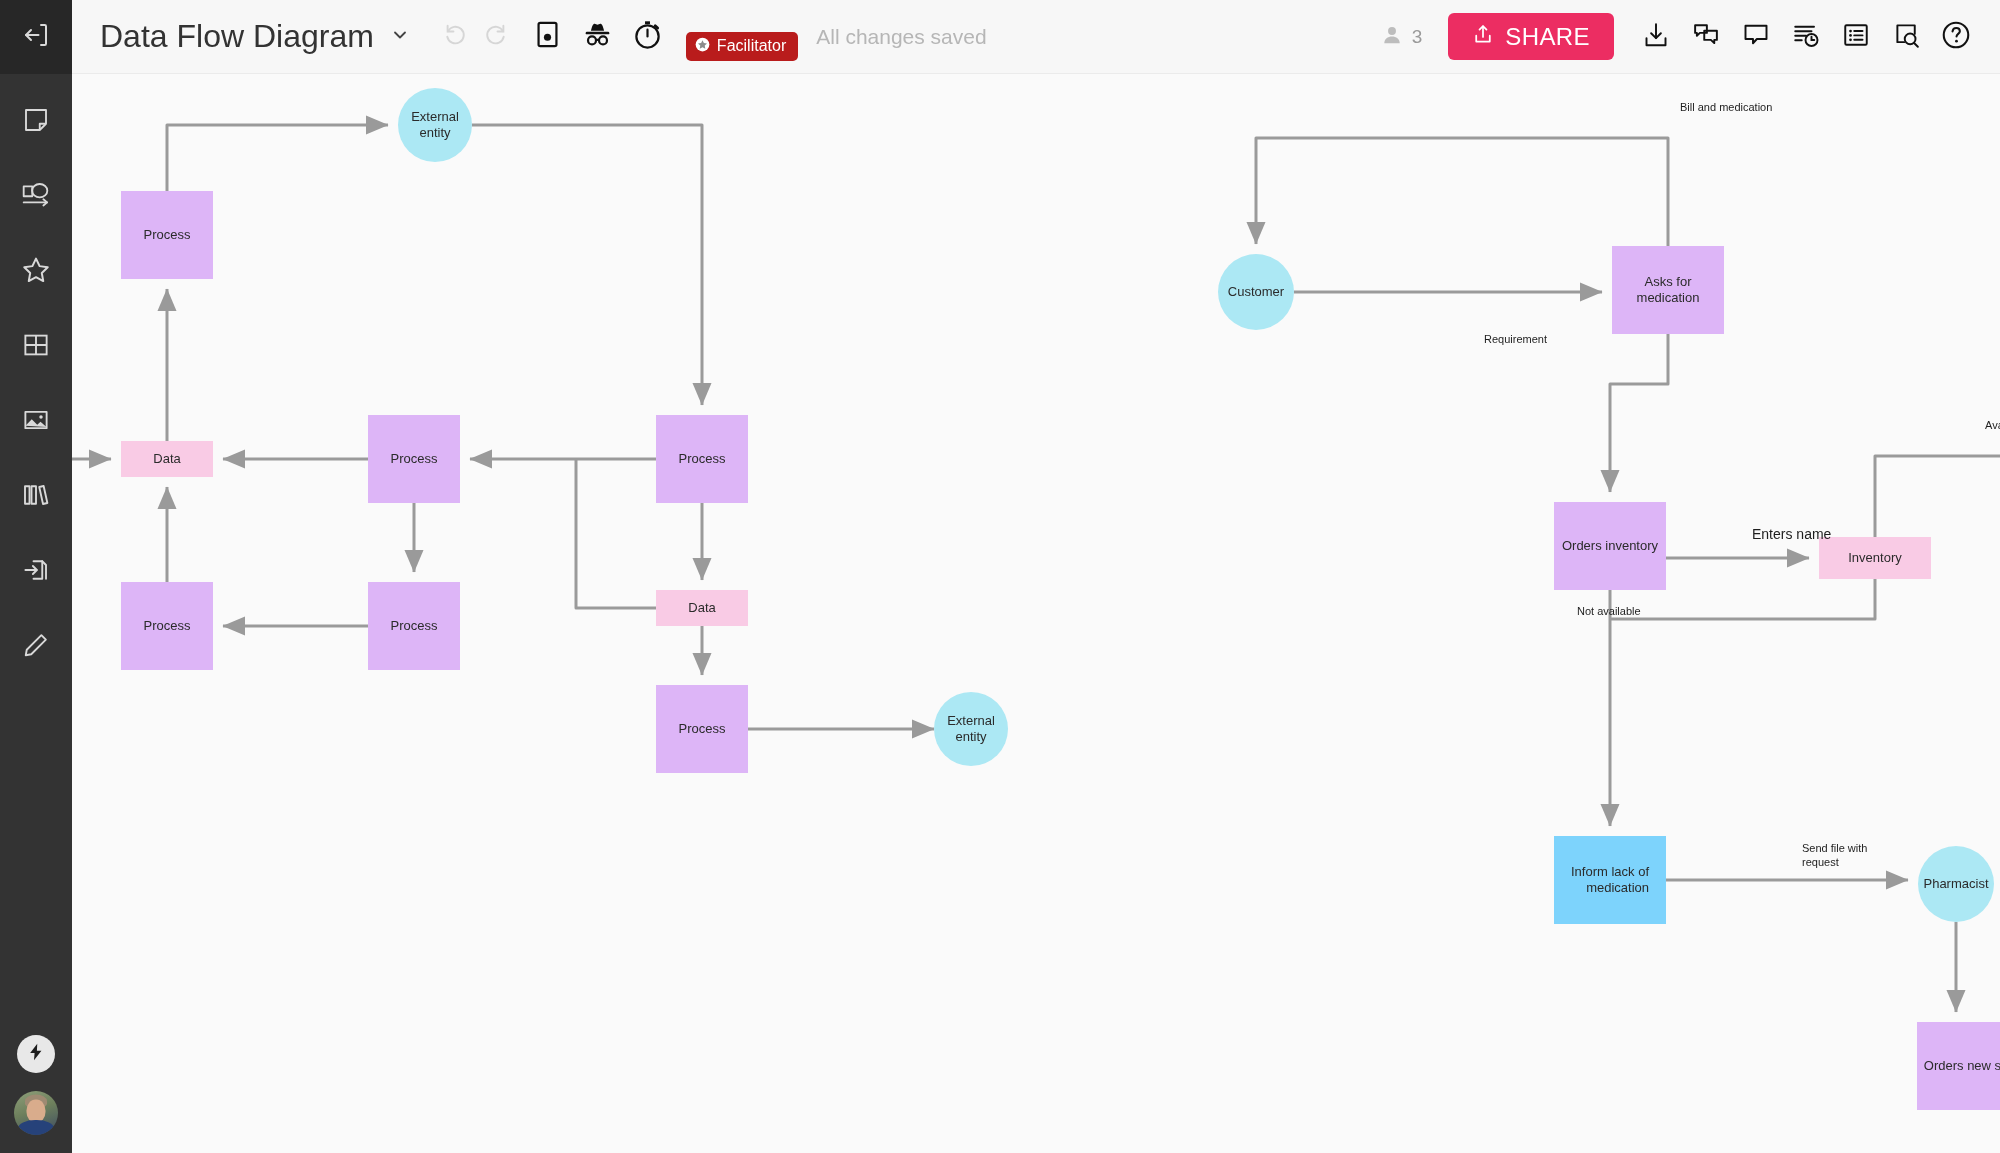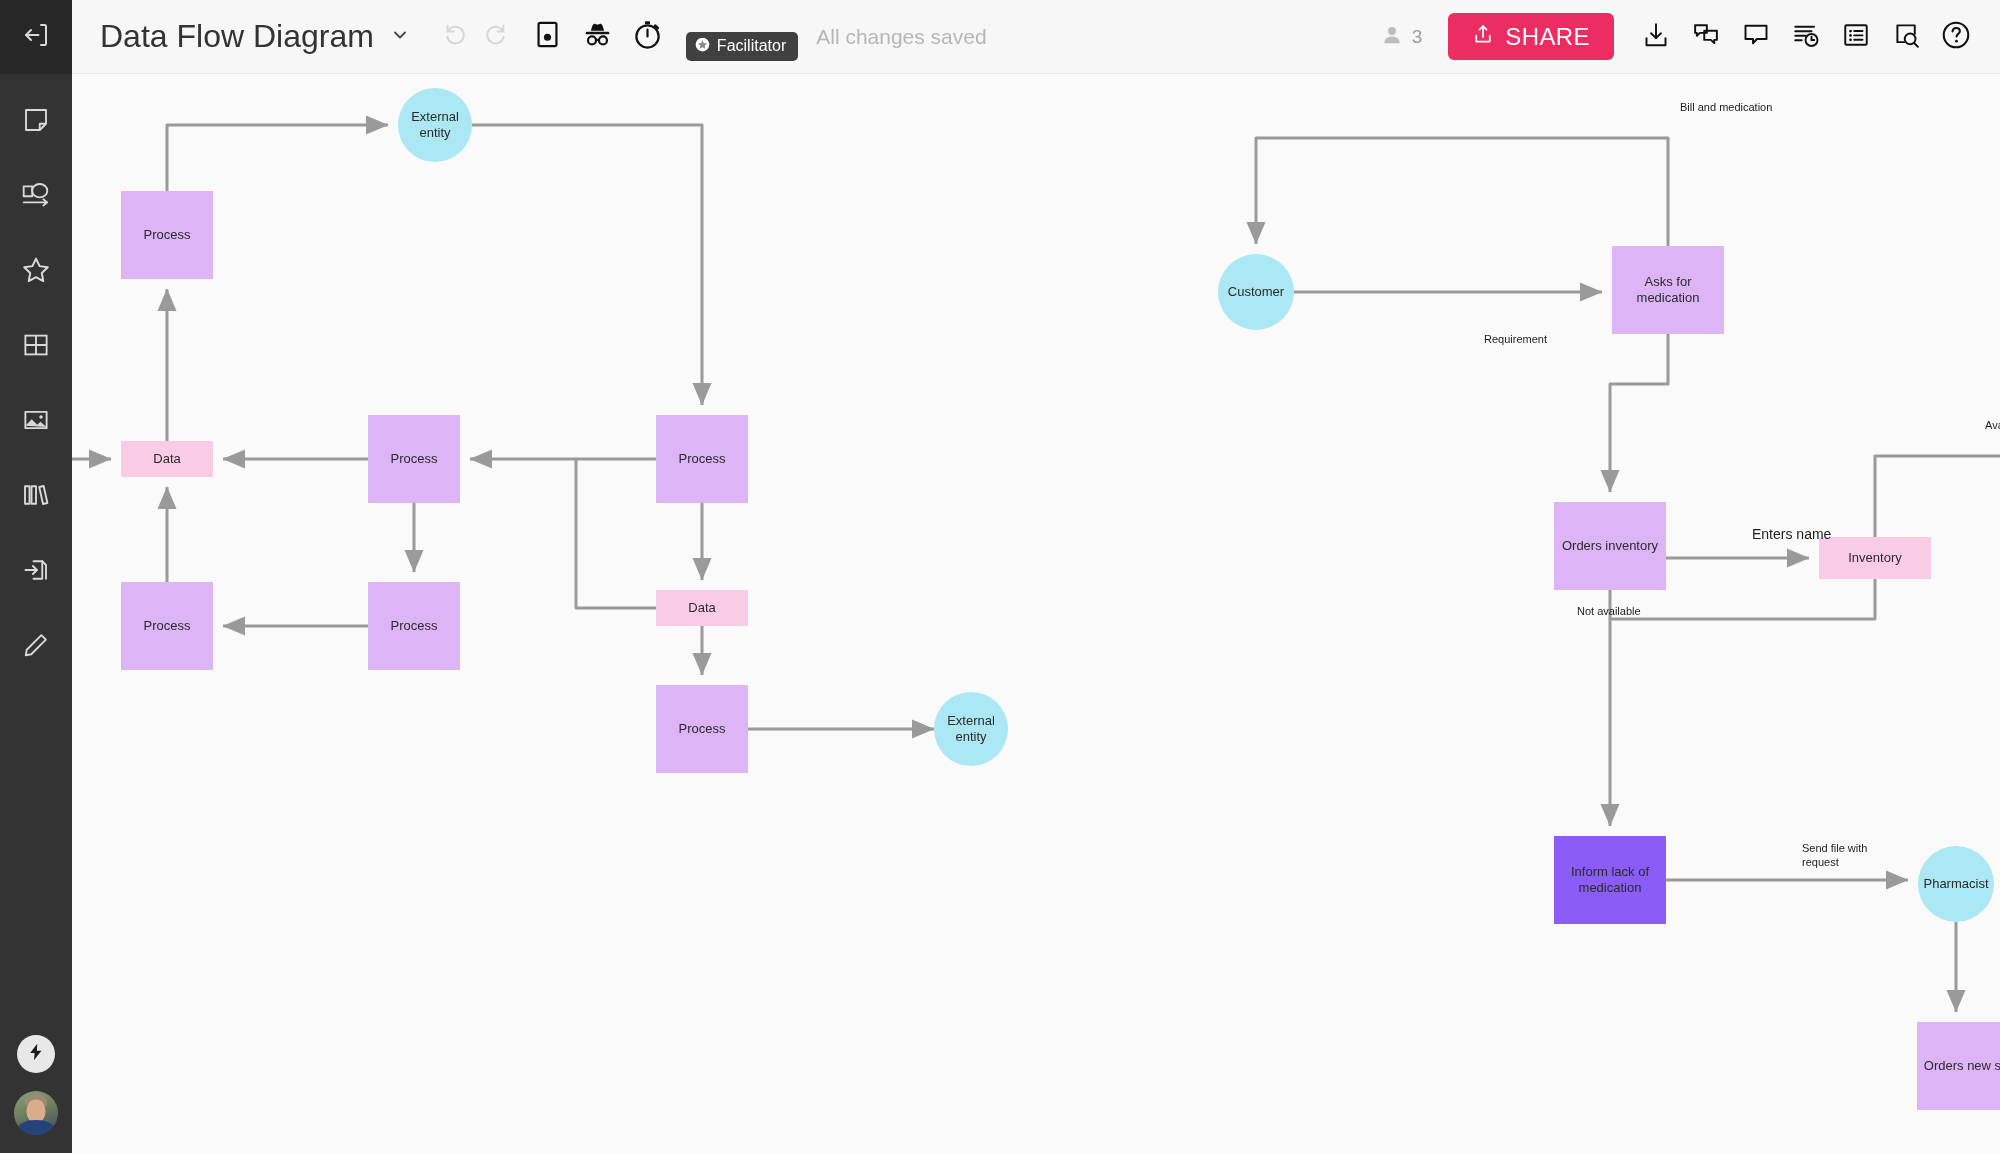--- a/index.html
+++ b/index.html
@@ -81,21 +81,21 @@
     display:flex; align-items:center;
   }
   .tb-icon {
     display: flex; align-items: center; justify-content: center;
     cursor: pointer; flex: none;
   }
   #tb-left-group { display:flex; align-items:center; gap: 0px; margin-left: 26px; }
   #tb-left-group .tb-icon { width: 40px; height: 44px; }
   #facilitator {
     display: inline-flex; align-items: center; gap: 7px;
-    background: #404040; color: #fff;
+    background: #b91c1c; color: #fff;
     border-radius: 5px; padding: 5px 12px 5px 9px;
     font-size: 16px; margin-left: 18px; cursor: pointer;
     white-space: nowrap;
     margin-top: 19px;
   }
   #saved-text {
     margin-left: 18px; font-size: 21px; color: #b6b6b6; white-space: nowrap;
   }
   #tb-right { margin-left:auto; display:flex; align-items:center; padding-right: 22px; }
   #people {
@@ -536,21 +536,21 @@
 
     <div class="node" style="left:1482px;top:428px;">
       <div class="node-rect" style="width:112px;height:88px;background:#ddb5f7;">Orders inventory</div>
     </div>
 
     <div class="node" style="left:1747px;top:463px;">
       <div class="node-rect" style="width:112px;height:42px;background:#f9cbe5;">Inventory</div>
     </div>
 
     <div class="node" style="left:1482px;top:762px;">
-      <div class="node-rect" style="width:112px;height:88px;background:#8b5cf6;">Inform lack of<br>medication</div>
+      <div class="node-rect" style="width:112px;height:88px;background:#7dd3fc;text-align:right;">Inform lack of<br>medication</div>
     </div>
 
     <div class="node" style="left:1846px;top:772px;">
       <div class="node-circle" style="width:76px;height:76px;background:#ace8f4;">Pharmacist</div>
     </div>
 
     <div class="node" style="left:1845px;top:948px;">
       <div class="node-rect" style="width:122px;height:88px;background:#ddb5f7;">Orders new supply</div>
     </div>
 

